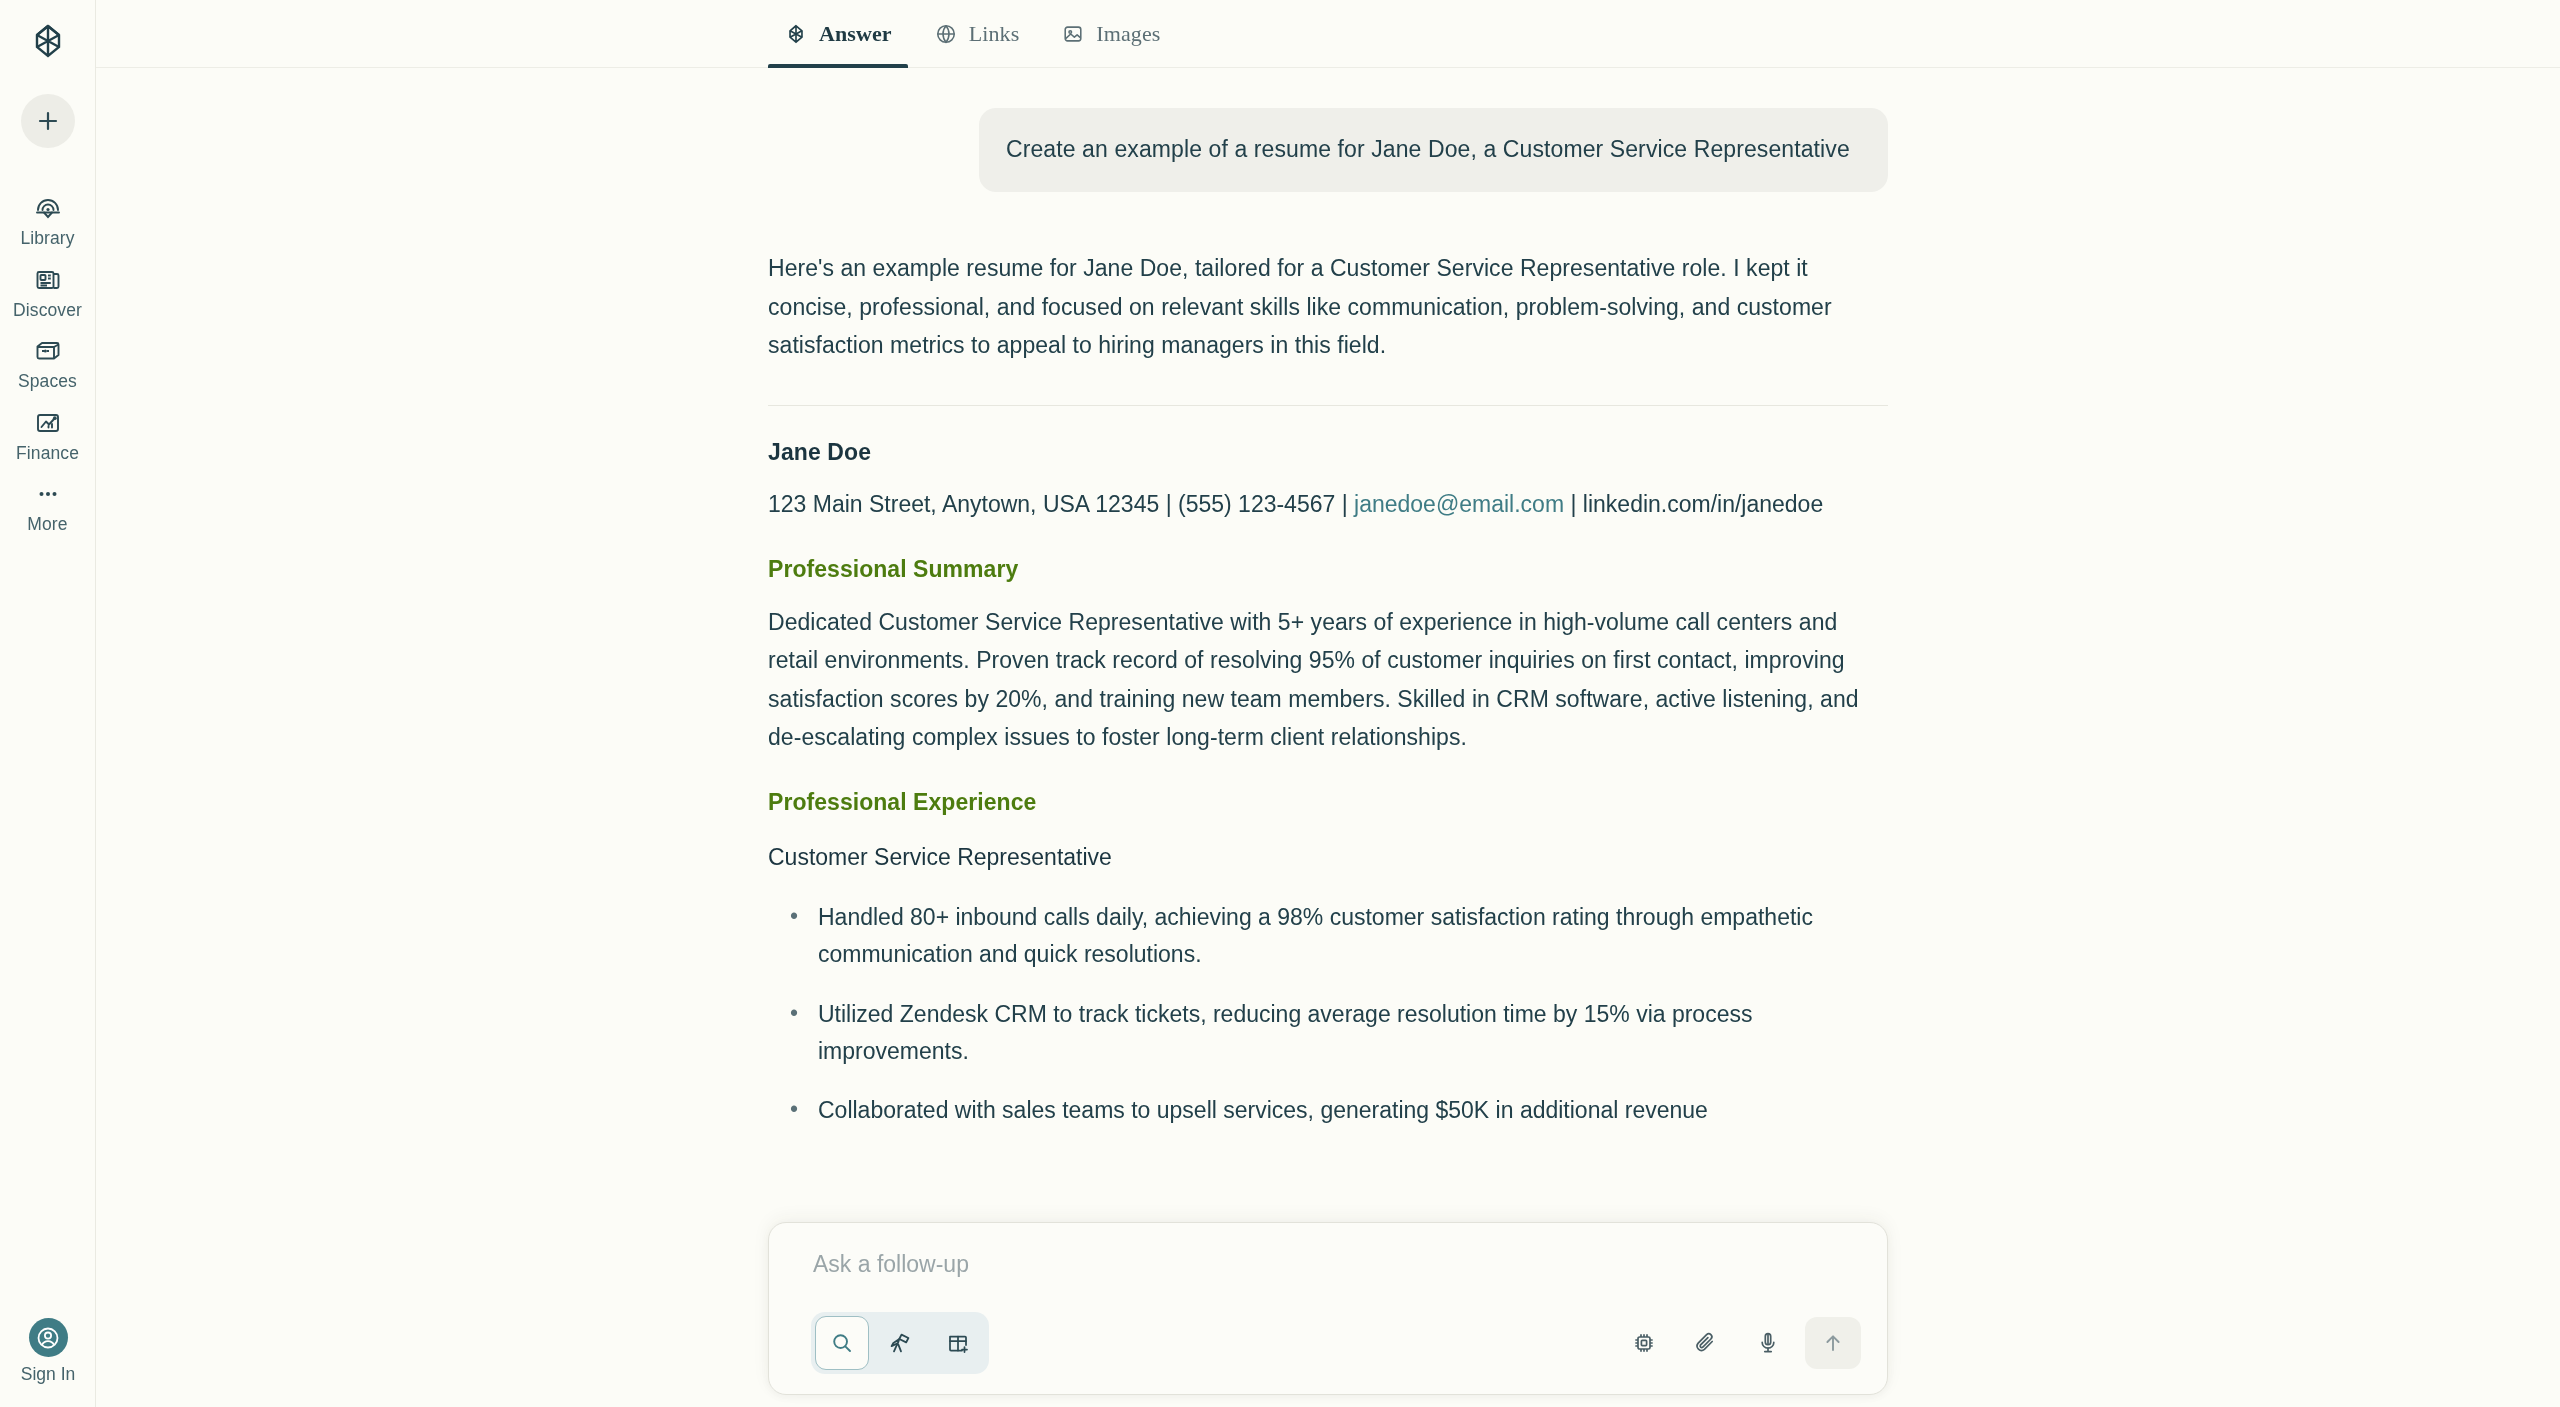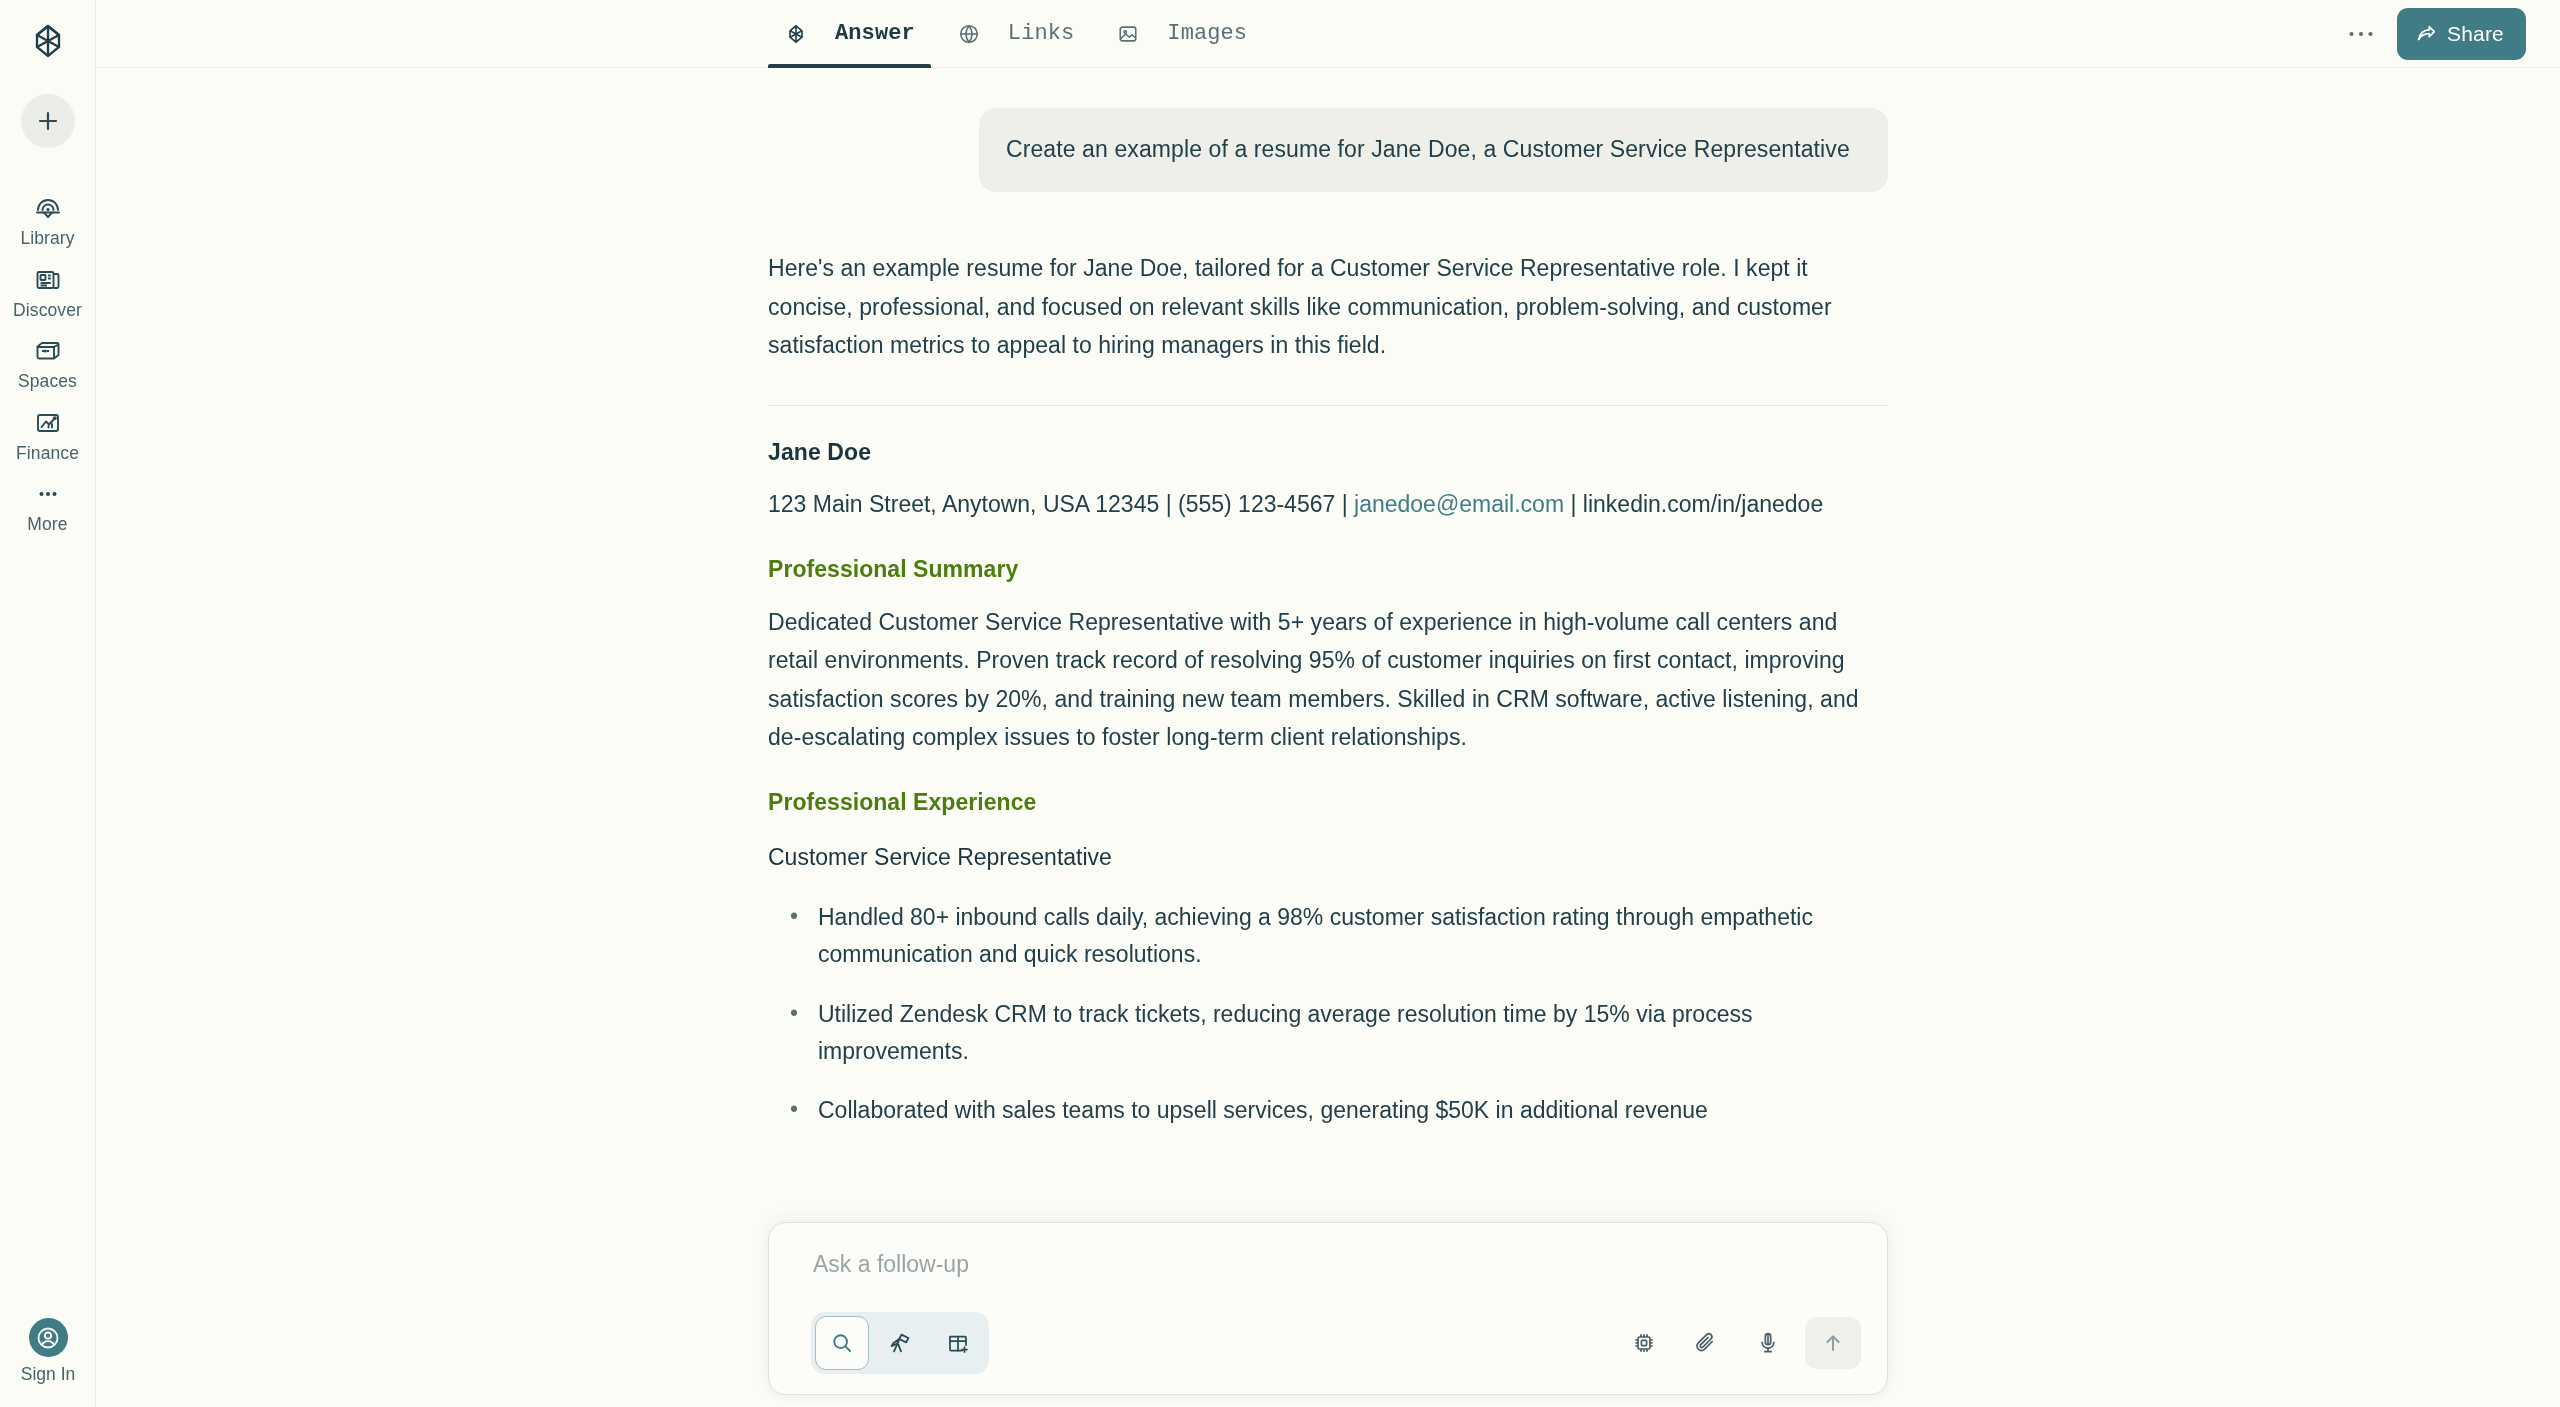--- a/index.html
+++ b/index.html
@@ -44,23 +44,23 @@
 
   
   .main { flex: 1; height: 1407px; display:flex; flex-direction:column; position:relative; background:#FCFCF7; }
 
   .topbar {
     height: 68px; flex: 0 0 68px; border-bottom: 1px solid #EDEDE6;
     display:flex; align-items:stretch; position: relative; background:#FCFCF7;
   }
   .tabs { display:flex; align-items:stretch; margin-left: 672px; gap: 10px; }
   .tab {
-    display:flex; align-items:center; gap: 27px; padding: 0 16px 0 16px;
+    display:flex; align-items:center; gap: 11px; padding: 0 16px 0 16px;
     cursor:pointer; position:relative; background:none; border:none;
-    font-family: Liberation Mono, monospace;
+    font-family: Liberation Serif, serif;
   }
   .tab .tlbl { font-size: 22px; color: #5C6F75; letter-spacing: 0.1px; }
   .tab.active .tlbl { color: #1F3A43; font-weight: 600; }
   .tab.active::after {
     content:''; position:absolute; left: 0; right: 0; bottom: -1px; height: 4px;
     background: #22404A; border-radius: 2px 2px 0 0;
   }
   .tab .ico { width: 24px; height: 24px; display:flex; align-items:center; justify-content:center; }
 
   .topbar-right { margin-left: auto; display:flex; align-items:center; gap: 10px; padding-right: 34px; }
@@ -273,39 +273,20 @@
             <svg width="22" height="22" viewBox="0 0 24 24" fill="none" stroke="#5C6F75" stroke-width="1.7" stroke-linejoin="round">
               <rect x="3.5" y="4.5" width="17" height="15" rx="2.5"></rect>
               <circle cx="9" cy="9.8" r="1.4"></circle>
               <path d="M4 17 L9.5 12 L13.5 15.5 L16.5 13 L20 16"></path>
             </svg>
           </span>
           <span class="tlbl">Images</span>
         </button>
       </div>
 
-      <div class="topbar-right">
-        <div class="more-dots">
-          <span>
-            <svg width="26" height="10" viewBox="0 0 26 10" fill="#5C6F75">
-              <circle cx="3.5" cy="5" r="2.1"></circle>
-                <circle cx="13" cy="5" r="2.1"></circle>
-                <circle cx="22.5" cy="5" r="2.1"></circle>
-            </svg>
-          </span>
-        </div>
-        <button class="share-btn">
-          <span>
-            <svg width="22" height="22" viewBox="0 0 24 24" fill="none" stroke="#FFFFFF" stroke-width="1.9" stroke-linejoin="round" stroke-linecap="round">
-              <path d="M4 18 C5.5 10.5 10.5 7.5 15.5 7.5 L15.5 4 L21 9.5 L15.5 15 L15.5 11.5 C10.5 11.5 6.5 13.5 4 18 Z"></path>
-            </svg>
-          </span>
-          <span>Share</span>
-        </button>
-      </div>
     </header>
 
     <div class="scroll">
       <div class="content">
 
         <div class="query-bubble">
           <div class="qtext">Create an example of a resume for Jane Doe, a Customer Service Representative</div>
         </div>
 
         <div class="answer">

